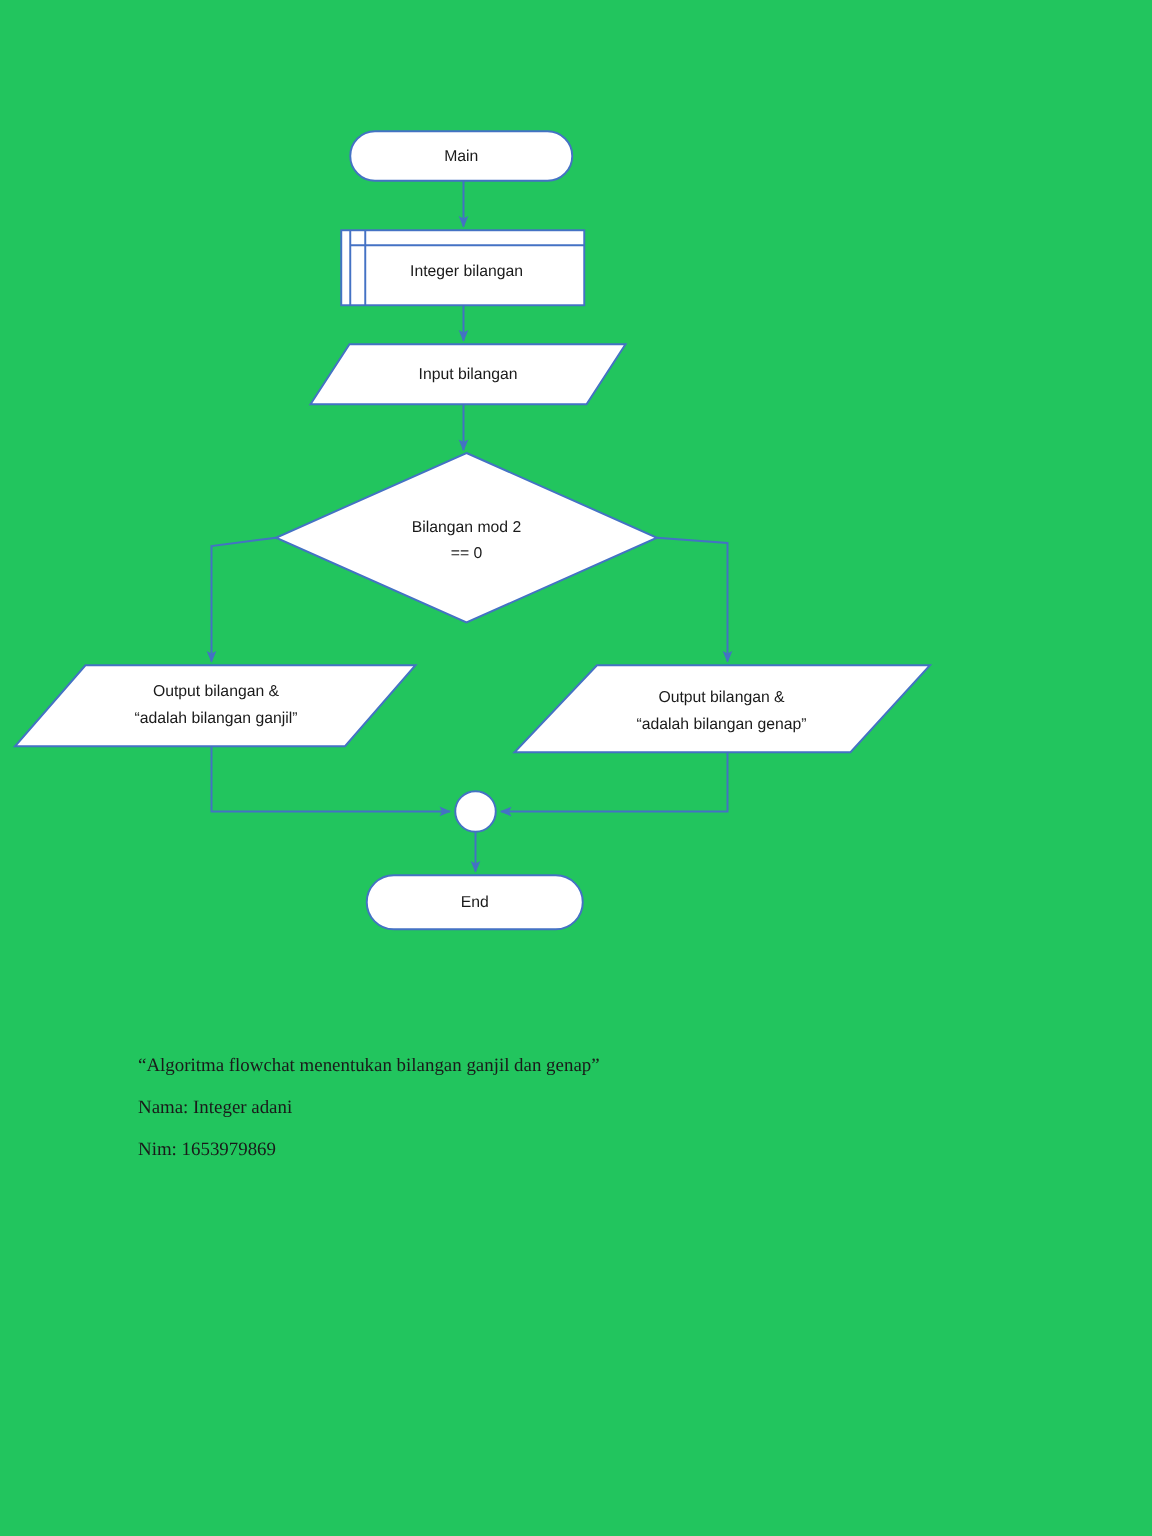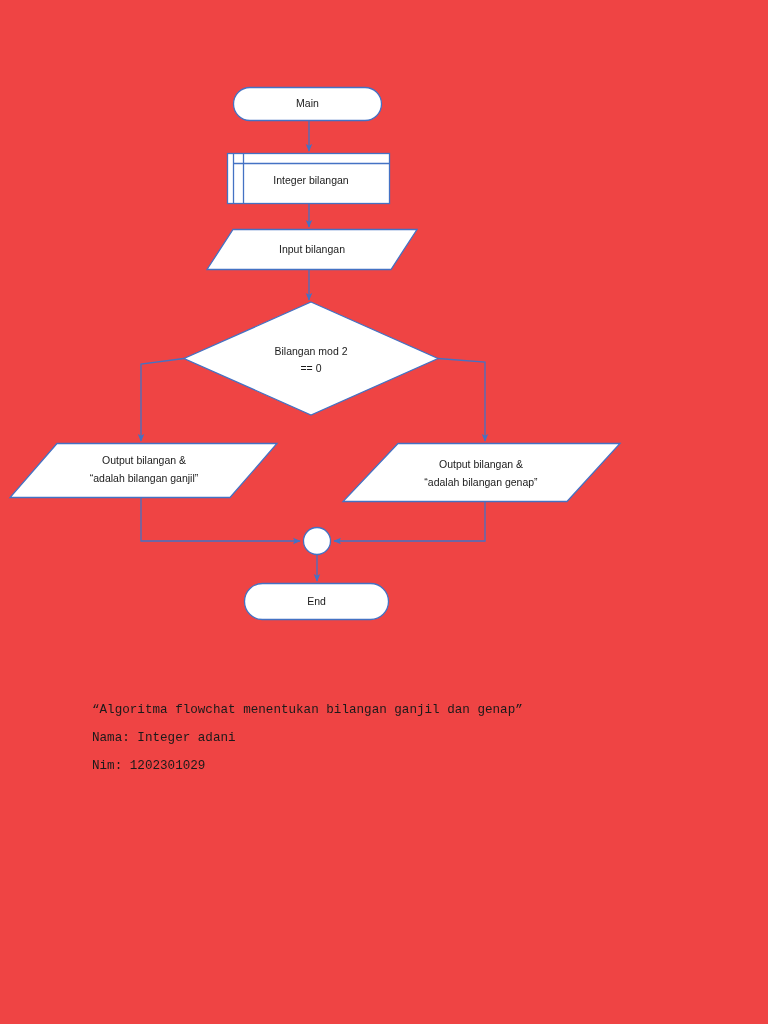--- a/index.html
+++ b/index.html
@@ -14,21 +14,21 @@
     position: relative;
     font-family: "Liberation Sans", sans-serif;
     overflow: hidden;
   }
   #page {
     position: absolute;
     left: 0;
     top: 0;
     width: 768px;
     height: 1024px;
-    background: #ef4444;
+    background: #22c55e;
   }
   #flow-svg {
     position: absolute;
     left: 0;
     top: 0;
     width: 768px;
     height: 660px;
   }
   .shape-outline {
     fill: #ffffff;
@@ -52,21 +52,21 @@
     text-anchor: middle;
     dominant-baseline: middle;
   }
   .caption-block {
     position: absolute;
     left: 92px;
     top: 696px;
     width: 600px;
   }
   .caption-line {
-    font-family: Liberation Mono, monospace;
+    font-family: Liberation Serif, serif;
     font-size: 12.6px;
     color: #1a1a1a;
     line-height: 28px;
     white-space: nowrap;
   }
 </style>
 </head>
 <body>
 
 <div id="page">
@@ -136,16 +136,16 @@
 
     <g>
       <rect class="shape-outline" x="244.5" y="583.5" width="144" height="36" rx="18" ry="18"></rect>
       <text class="node-label" x="316.5" y="602">End</text>
     </g>
   </svg>
 
   <div class="caption-block">
     <div class="caption-line">“Algoritma flowchat menentukan bilangan ganjil dan genap”</div>
     <div class="caption-line">Nama: Integer adani</div>
-    <div class="caption-line">Nim: 1202301029</div>
+    <div class="caption-line">Nim: 1653979869</div>
   </div>
 
 </div>
 
 </body></html>

